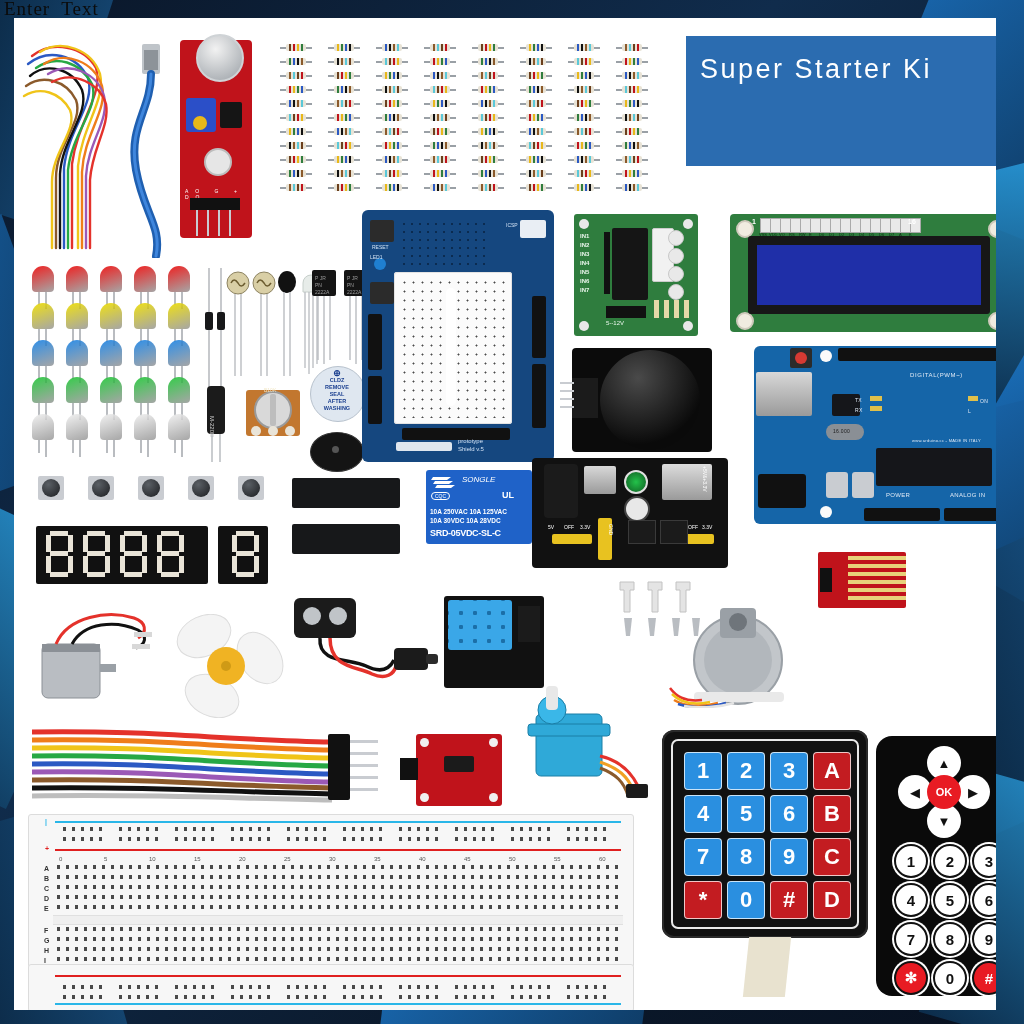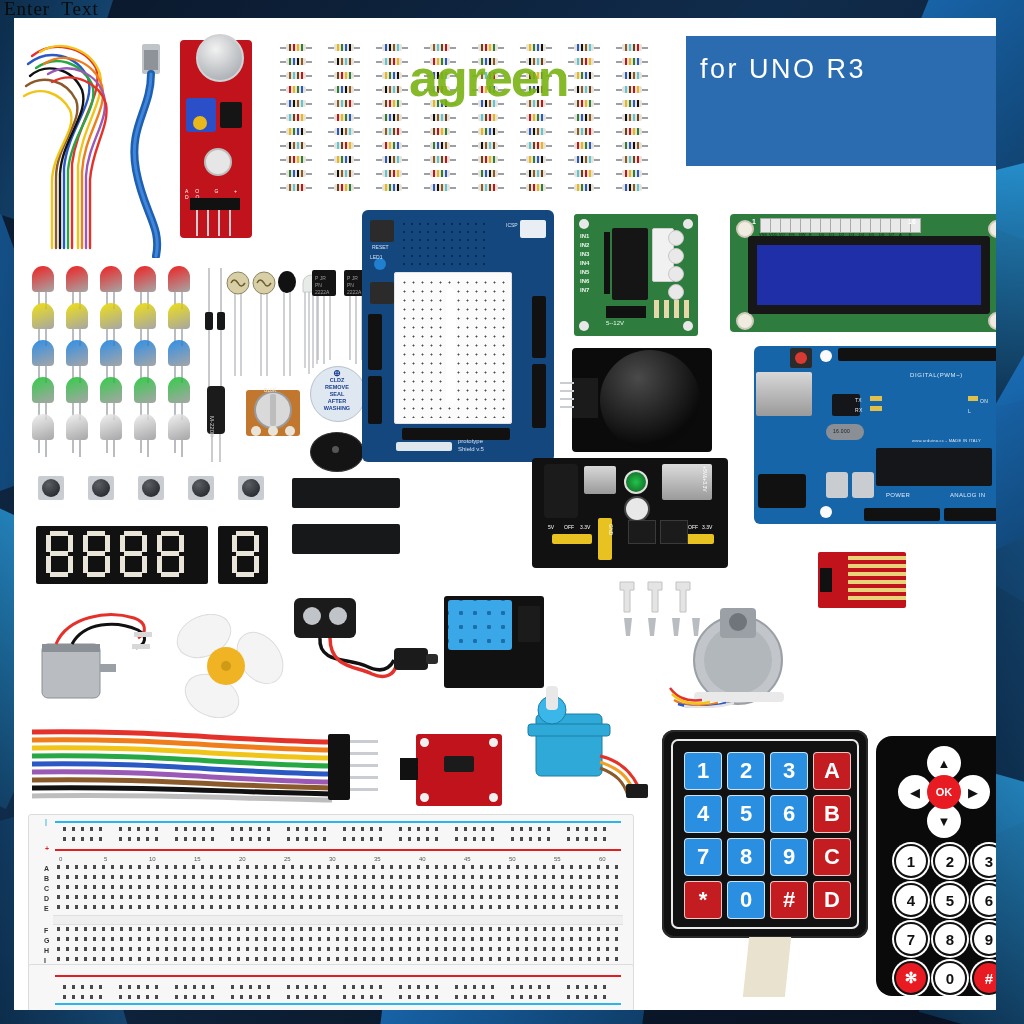--- a/index.html
+++ b/index.html
@@ -113,24 +113,23 @@
   <div class="shard shardA" style="left:-90px;top:230px;width:140px;height:260px;transform:rotate(-20deg);"></div>
   <div class="shard shardB" style="left:-80px;top:520px;width:150px;height:270px;transform:rotate(25deg);"></div>
   <div class="shard shardC" style="left:-60px;top:820px;width:160px;height:240px;transform:rotate(-16deg);"></div>
   <div class="shard shardA" style="left:380px;top:975px;width:260px;height:120px;transform:rotate(7deg);"></div>
 </div>
 
 <div id="enter-text">Enter  Text</div>
 
 <div id="panel">
 
-  <div id="logo">agreen</div>
 
   <div id="banner">
-    <div>for UNO R3</div>
+    <div>Super Starter Ki</div>
   </div>
 
   <div style="position:absolute;left:8px;top:16px;width:92px;height:220px;">
     <svg width="92" height="220" viewBox="0 0 92 220">
       <g fill="none" stroke-width="2.4" stroke-linecap="round">
         <path d="M10 22 C 30 6, 62 12, 74 34 C 82 60, 56 86, 50 130 L50 214" stroke="#e4322b"></path>
         <path d="M18 18 C 40 4, 70 16, 78 40 C 84 66, 60 92, 56 132 L56 214" stroke="#f0c419"></path>
         <path d="M6 30 C 26 14, 54 20, 66 44 C 74 70, 46 94, 42 134 L42 214" stroke="#2b59c3"></path>
         <path d="M14 34 C 34 20, 58 28, 70 50 C 78 74, 50 98, 46 136 L46 214" stroke="#27a844"></path>
         <path d="M22 30 C 44 16, 72 28, 80 52 C 86 76, 62 100, 60 138 L60 214" stroke="#ef7d1a"></path>
@@ -951,20 +950,33 @@
     <div class="txt" style="left:158px;top:92px;font-size:4px;">www.arduino.cc - MADE IN ITALY</div>
     <div class="sq" style="left:116px;top:50px;width:12px;height:5px;background:#e0c04a;"></div>
     <div class="sq" style="left:116px;top:60px;width:12px;height:5px;background:#e0c04a;"></div>
     <div class="sq" style="left:214px;top:50px;width:10px;height:5px;background:#e0c04a;"></div>
     <div class="sq" style="left:72px;top:126px;width:22px;height:26px;background:#c9ccd1;border-radius:3px;"></div>
     <div class="sq" style="left:98px;top:126px;width:22px;height:26px;background:#c9ccd1;border-radius:3px;"></div>
     <div class="dot" style="left:66px;top:4px;width:12px;height:12px;background:#fafafa;"></div>
     <div class="dot" style="left:66px;top:160px;width:12px;height:12px;background:#fafafa;"></div>
   </div>
 
+  <div style="position:absolute;left:412px;top:452px;width:106px;height:74px;background:#1f62c8;border-radius:3px;color:#fff;">
+    <div class="lbl" style="left:36px;top:5px;font-size:8px;font-style:italic;">SONGLE</div>
+    <div style="position:absolute;left:5px;top:4px;width:24px;height:16px;">
+      <svg width="24" height="16" viewBox="0 0 24 16">
+          <path d="M2 3h18l-4 3H0z M4 7h18l-4 3H2z M6 11h18l-4 3H4z" fill="#fff"></path>
+        </svg>
+    </div>
+    <div class="lbl" style="left:5px;top:22px;font-size:5px;border:1px solid #fff;border-radius:5px;padding:0 3px;">CQC</div>
+    <div class="lbl" style="left:76px;top:20px;font-size:9px;font-weight:bold;">UL</div>
+    <div class="lbl" style="left:4px;top:38px;font-size:6.5px;font-weight:bold;">10A 250VAC 10A 125VAC</div>
+    <div class="lbl" style="left:4px;top:47px;font-size:6.5px;font-weight:bold;">10A  30VDC 10A  28VDC</div>
+    <div class="lbl" style="left:4px;top:58px;font-size:9px;font-weight:bold;letter-spacing:-.3px;">SRD-05VDC-SL-C</div>
+  </div>
 
   <div style="position:absolute;left:518px;top:440px;width:196px;height:110px;background:#111;border-radius:4px;">
     <div class="jack" style="position:absolute;left:12px;top:6px;width:34px;height:54px;background:#1b1b1b;border-radius:4px;"></div>
     <div class="sq" style="left:52px;top:8px;width:32px;height:28px;background:linear-gradient(180deg,#d8d8d8,#9a9a9a);border-radius:2px;"></div>
     <div class="dot" style="left:92px;top:12px;width:20px;height:20px;background:radial-gradient(circle,#23c24a,#0f5c22);border:2px solid #e0e0e0;"></div>
     <div class="sq" style="left:130px;top:6px;width:50px;height:36px;background:linear-gradient(180deg,#dcdcdc,#9a9a9a);border-radius:2px;"></div>
     <div class="lbl" style="left:176px;top:8px;font-size:5px;color:#fff;transform:rotate(90deg);transform-origin:left top;">+5V&amp;+3.3V</div>
     <div class="dot" style="left:92px;top:38px;width:22px;height:22px;background:#e8e8e8;border:2px solid #444;"></div>
     <div class="sq" style="left:20px;top:76px;width:40px;height:10px;background:#e8c220;border-radius:2px;"></div>
     <div class="sq" style="left:142px;top:76px;width:40px;height:10px;background:#e8c220;border-radius:2px;"></div>

